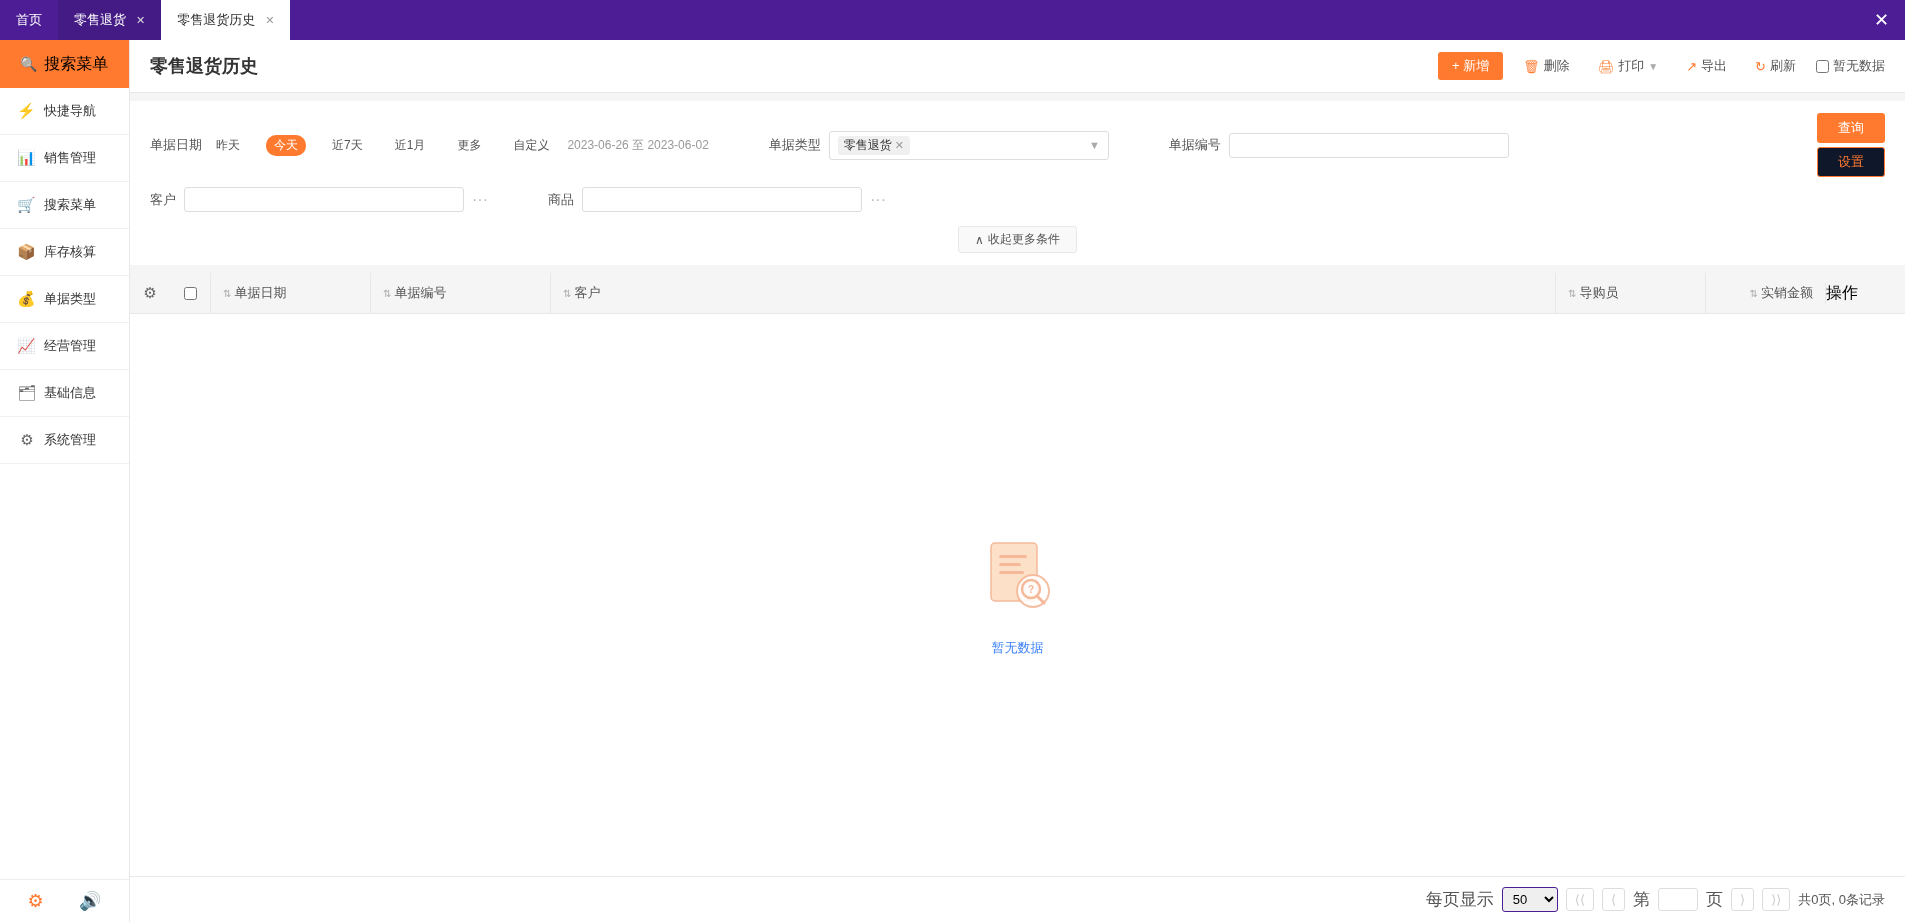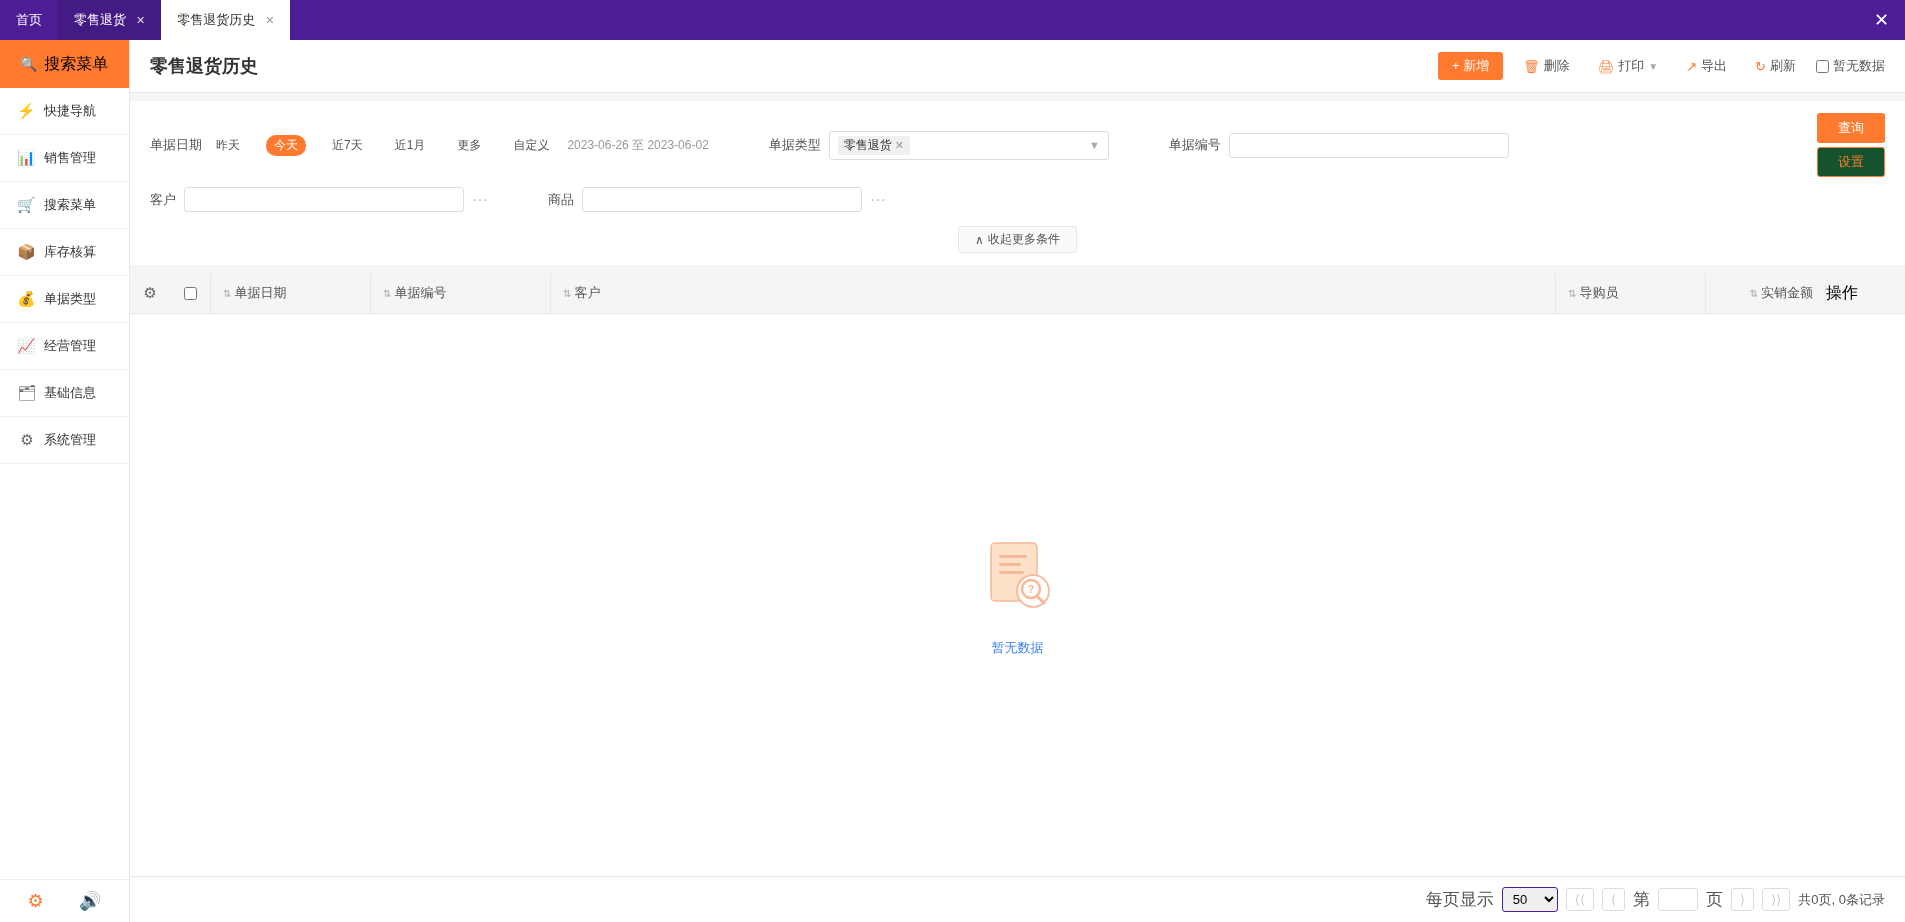--- a/index.html
+++ b/index.html
@@ -411,21 +411,21 @@
     .btn-query {
       background: #ff7a2e;
       color: #fff;
       border: none;
       padding: 6px 20px;
       border-radius: 3px;
       cursor: pointer;
       font-size: 13px;
     }
     .btn-set {
-      background: #14532d;
+      background: #0f172a;
       color: #ff7a2e;
       border: 1px solid #ff7a2e;
       padding: 5px 20px;
       border-radius: 3px;
       cursor: pointer;
       font-size: 13px;
     }
   </style>
 </head>
 <body>

